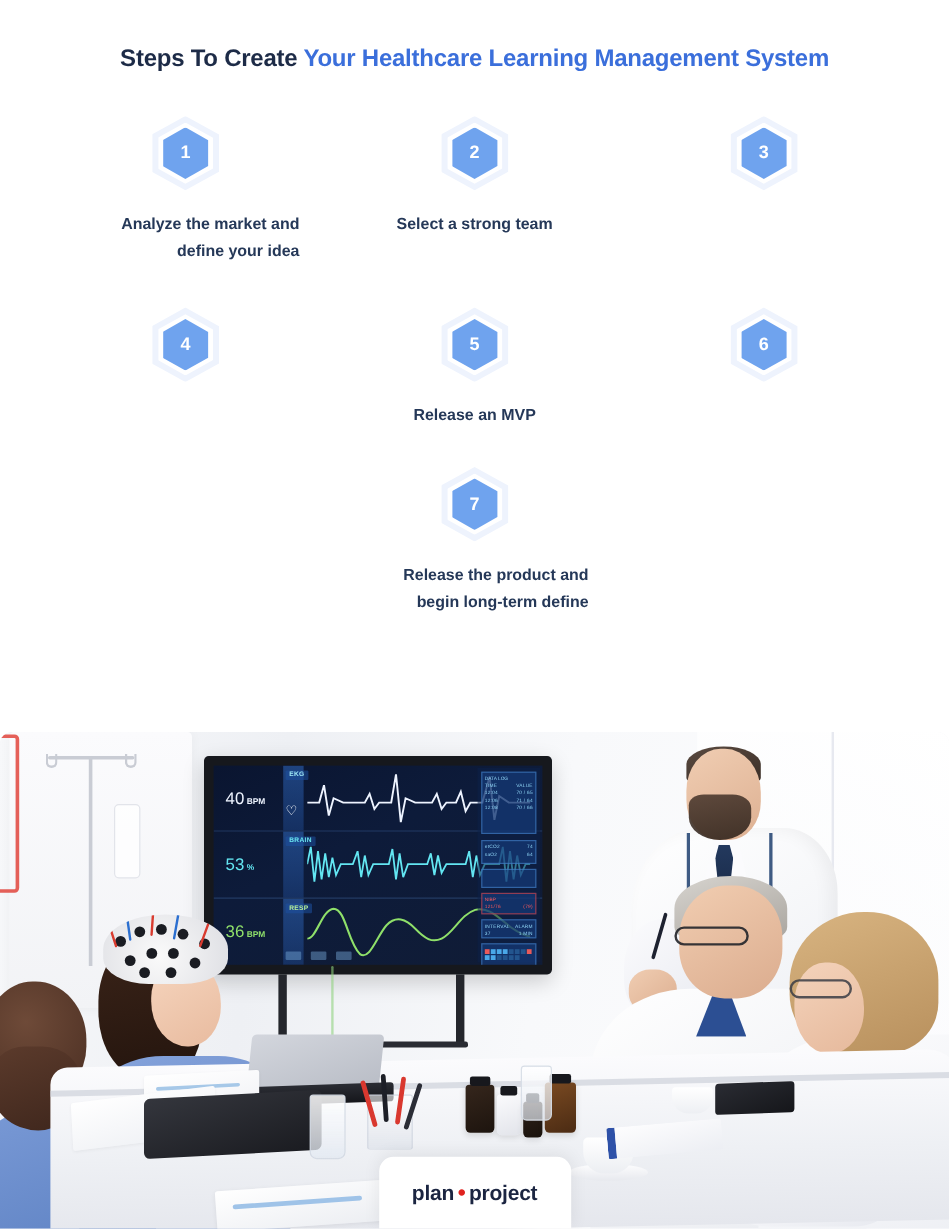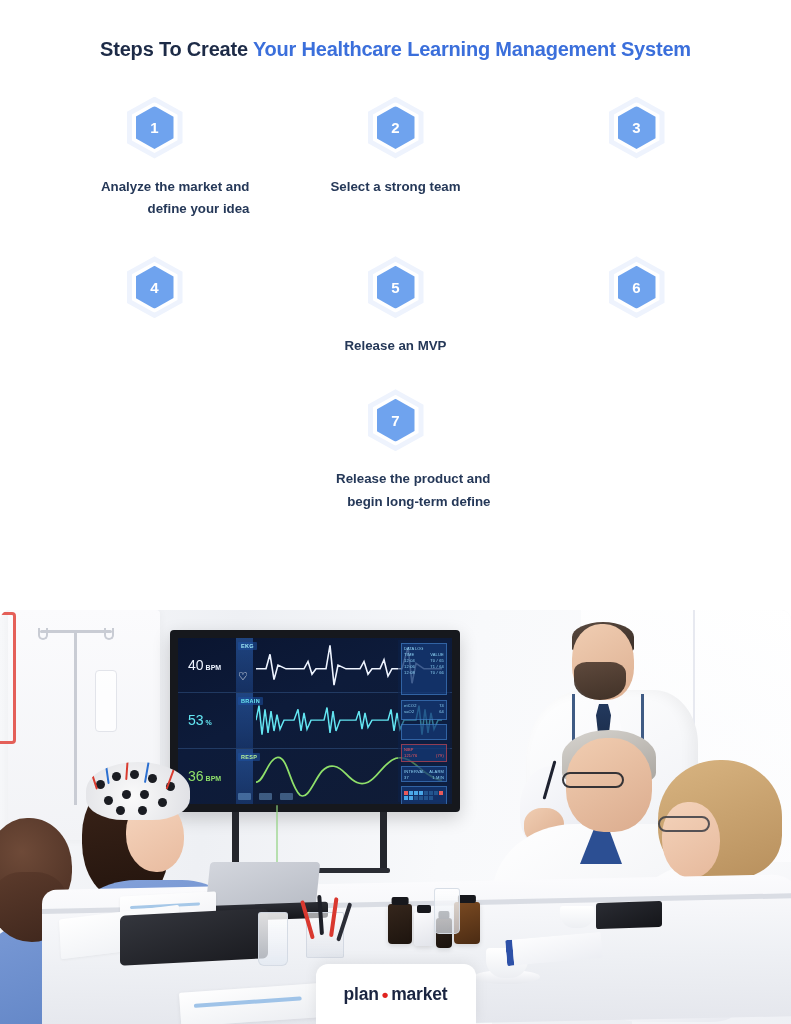--- a/index.html
+++ b/index.html
@@ -954,18 +954,18 @@
     <div class="obj notebook"></div>
     <div class="obj tablet"></div>
     <div class="obj papers3">
         <span class="papers3-line"></span>
       </div>
 
     <div class="logo-card">
       <div class="logo-text">
           <span>plan</span>
           <span class="logo-dot">•</span>
-          <span>market</span>
+          <span>project</span>
         </div>
     </div>
   </div>
 
 </div>
 
 </body></html>

